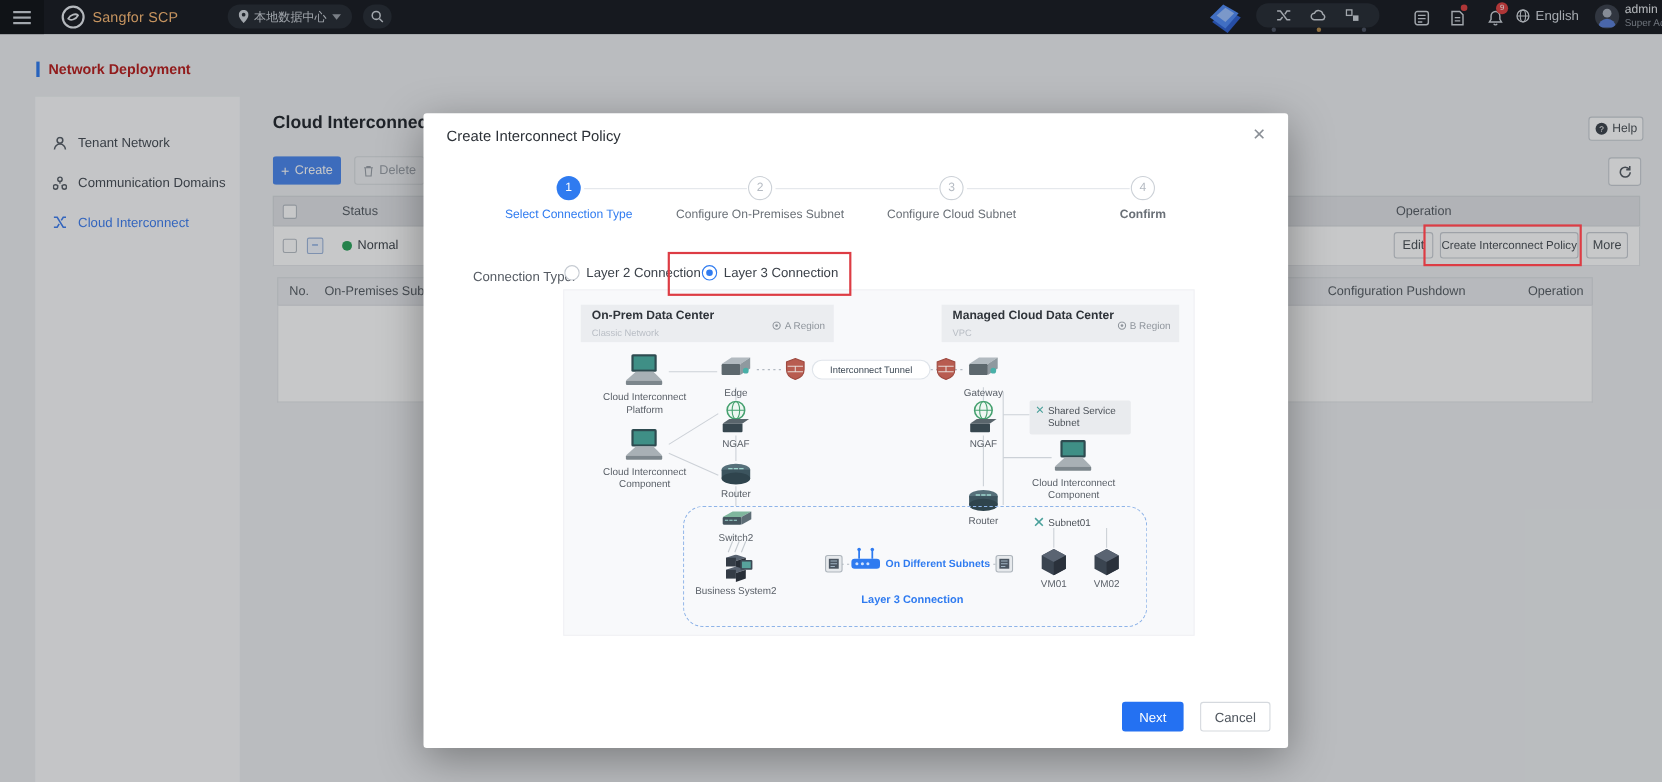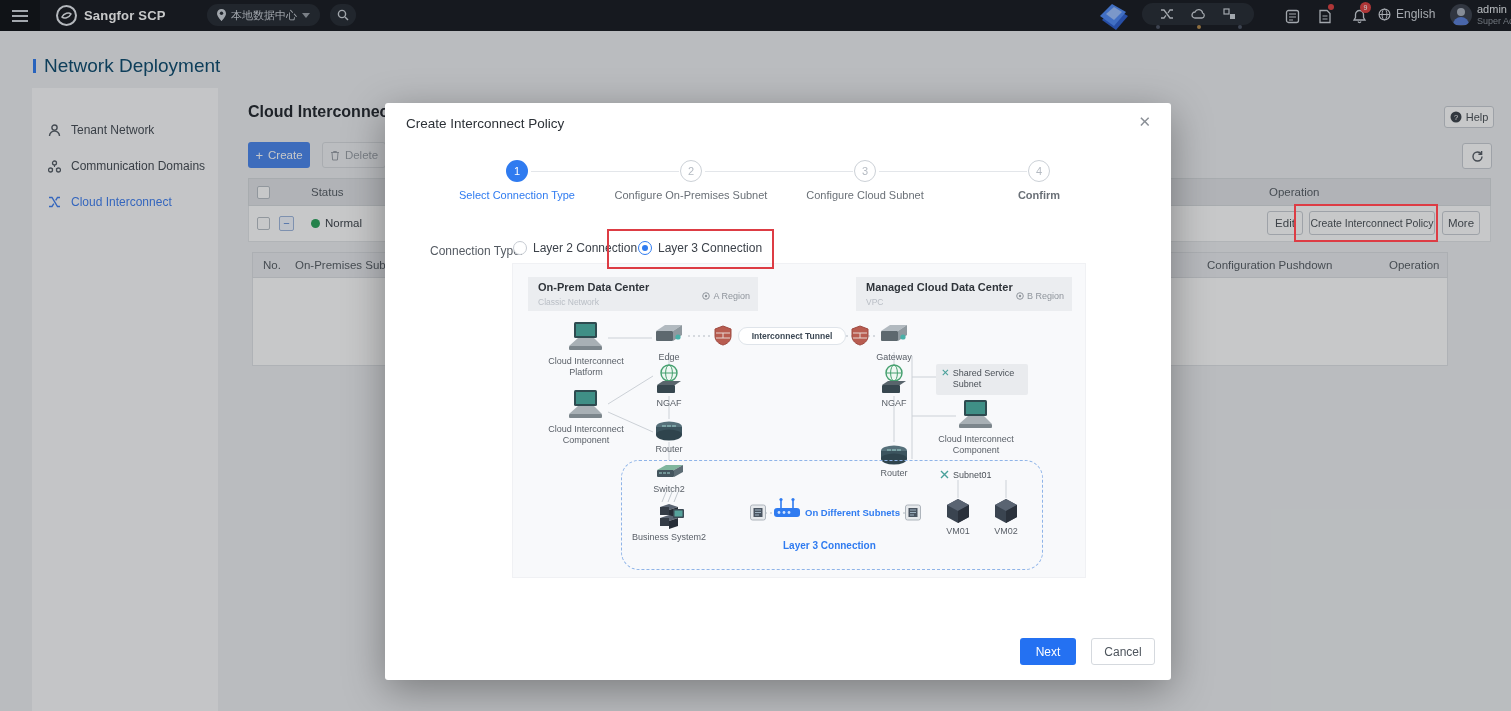--- a/index.html
+++ b/index.html
@@ -9,41 +9,41 @@
     background:#eef0f2; position:relative; overflow:hidden;
     -webkit-font-smoothing:antialiased;
   }
   .abs { position:absolute; }
 
   
   .navbar { position:absolute; left:0; top:0; width:1511px; height:31px; background:#171a20; z-index:2; }
   .nav-burger { position:absolute; left:0; top:0; width:40px; height:31px; background:#0f1216; display:flex; flex-direction:column; justify-content:center; gap:3px; padding-left:12px; cursor:pointer; }
   .nav-burger i { display:block; width:16px; height:2px; background:#cfd4da; }
   .brand-logo { position:absolute; left:55px; top:4px; }
-  .brand-name { position:absolute; left:84px; top:8px; font-size:13px; font-weight:700; color:#ffffff; letter-spacing:.2px; }
+  .brand-name { position:absolute; left:84px; top:8px; font-size:13px; font-weight:400; color:#fdba74; letter-spacing:.2px; }
   .loc-pill { position:absolute; left:207px; top:4px; height:22px; padding:0 10px; background:#262b33; border-radius:11px; display:flex; align-items:center; gap:5px; color:#ccd1d8; font-size:11px; cursor:pointer; }
   .caret { width:0; height:0; border-left:4px solid transparent; border-right:4px solid transparent; border-top:5px solid #9aa0a8; }
   .search-pill { position:absolute; left:330px; top:4px; width:26px; height:22px; background:#262b33; border-radius:11px; display:flex; align-items:center; justify-content:center; cursor:pointer; }
   .nav-3d { position:absolute; left:1092px; top:-2px; }
   .nav-iconpill { position:absolute; left:1142px; top:3px; width:112px; height:22px; background:#262b33; border-radius:11px; display:flex; align-items:center; justify-content:space-around; padding:0 10px; }
   .nav-dots { position:absolute; left:1156px; top:25px; width:86px; display:flex; justify-content:space-between; }
   .nav-dots i { width:4px; height:4px; border-radius:50%; background:#4a5160; }
   .nav-dots i.on { background:#b58a4a; }
   .nav-ic { position:absolute; top:7px; width:18px; height:18px; display:flex; align-items:center; justify-content:center; cursor:pointer; }
   .badge { position:absolute; top:-5px; left:10px; min-width:11px; height:11px; background:#e04040; border-radius:6px; color:#fff; font-size:7px; line-height:11px; text-align:center; padding:0 2px; }
   .dot-badge { position:absolute; top:-3px; left:12px; width:6px; height:6px; background:#e04040; border-radius:50%; }
   .lang { position:absolute; left:1378px; top:7px; display:flex; align-items:center; gap:5px; color:#d4d8de; font-size:12px; cursor:pointer; }
   .avatar { position:absolute; left:1450px; top:4px; width:22px; height:22px; border-radius:50%; background:#3a404b; overflow:hidden; cursor:pointer; }
   .user-name { position:absolute; left:1477px; top:3px; font-size:11px; color:#e8ebef; }
   .user-role { position:absolute; left:1477px; top:16px; font-size:9px; color:#8d939c; white-space:nowrap; }
 
   
   .section-title { position:absolute; left:33px; top:55px; display:flex; align-items:center; gap:8px; z-index:2; }
   .section-title .bar { width:3px; height:14px; background:#2f7bf0; }
-  .section-title span { font-size:19px; font-weight:400; color:#0c4a6e; }
+  .section-title span { font-size:13px; font-weight:700; color:#b91c1c; }
 
   .sidebar { position:absolute; left:32px; top:88px; width:186px; height:623px; background:#fbfcfd; z-index:2; }
   .side-item { position:absolute; left:0; width:186px; height:36px; display:flex; align-items:center; gap:10px; padding-left:16px; font-size:12px; color:#454b53; cursor:pointer; }
   .side-item.active { color:#3f7ef0; }
 
   .main-title { position:absolute; left:248px; top:103px; font-size:16px; font-weight:700; color:#23272d; z-index:2; }
 
   .btn { display:inline-flex; align-items:center; justify-content:center; gap:5px; border-radius:3px; font-size:11.5px; cursor:pointer; border:1px solid transparent; }
   .btn-blue { background:#4a86ee; color:#fff; }
   .btn-grey { background:#f0f1f3; color:#9aa0a8; border-color:#d8dbdf; }
@@ -81,21 +81,21 @@
   .radio.sel::after { content:""; position:absolute; left:50%; top:50%; width:6px; height:6px; margin:-3px 0 0 -3px; border-radius:50%; background:#2f7bf0; }
   .radio-row span { font-size:12px; color:#3c424a; }
 
   .diagram { position:absolute; left:127px; top:160px; width:574px; height:315px; background:#f8f9fb; border:1px solid #f0f1f4; }
   .dc-box { position:absolute; height:34px; background:#ebedf0; }
   .dc-title { position:absolute; left:10px; top:4px; font-size:11px; font-weight:700; color:#2f343a; }
   .dc-sub { position:absolute; left:10px; top:20px; font-size:8.5px; color:#b9bec5; }
   .dc-region { position:absolute; right:8px; top:14px; font-size:9px; color:#8f959c; display:flex; align-items:center; gap:3px; }
   .dlabel { position:absolute; transform:translateX(-50%); width:96px; text-align:center; font-size:9px; line-height:1.2; color:#5a6068; }
   .dev { position:absolute; transform:translateX(-50%); }
-  .tunnel-pill { position:absolute; left:225px; top:63px; width:108px; height:18px; background:#fff; border:1px solid #dfe4ea; border-radius:9px; font-size:8.5px; font-weight:700; color:#3c4854; text-align:center; line-height:16px; }
+  .tunnel-pill { position:absolute; left:225px; top:63px; width:108px; height:18px; background:#fff; border:1px solid #dfe4ea; border-radius:9px; font-size:8.5px; font-weight:400; color:#3c4854; text-align:center; line-height:16px; }
   .mini-tag { position:absolute; font-size:9px; color:#4a5057; display:flex; align-items:flex-start; gap:4px; }
   .blue-text { position:absolute; font-weight:700; color:#2f7bf0; }
   .dashed-region { position:absolute; left:108px; top:196px; width:422px; height:110px; border:1.5px dashed #8fb4e8; border-radius:18px; }
 
   .modal-btn { position:absolute; top:535px; height:27px; border-radius:3px; font-size:12px; display:flex; align-items:center; justify-content:center; cursor:pointer; }
   .modal-next { left:635px; width:56px; background:#2471f2; color:#ffffff; }
   .modal-cancel { left:706px; width:64px; background:#fff; color:#4d545c; border:1px solid #d5d9de; }
 
   .help-btn { position:absolute; left:1444px; top:106px; width:50px; height:22px; z-index:2; font-size:11px; gap:4px; }
   .refresh-btn { position:absolute; left:1462px; top:143px; width:30px; height:26px; z-index:2; }

